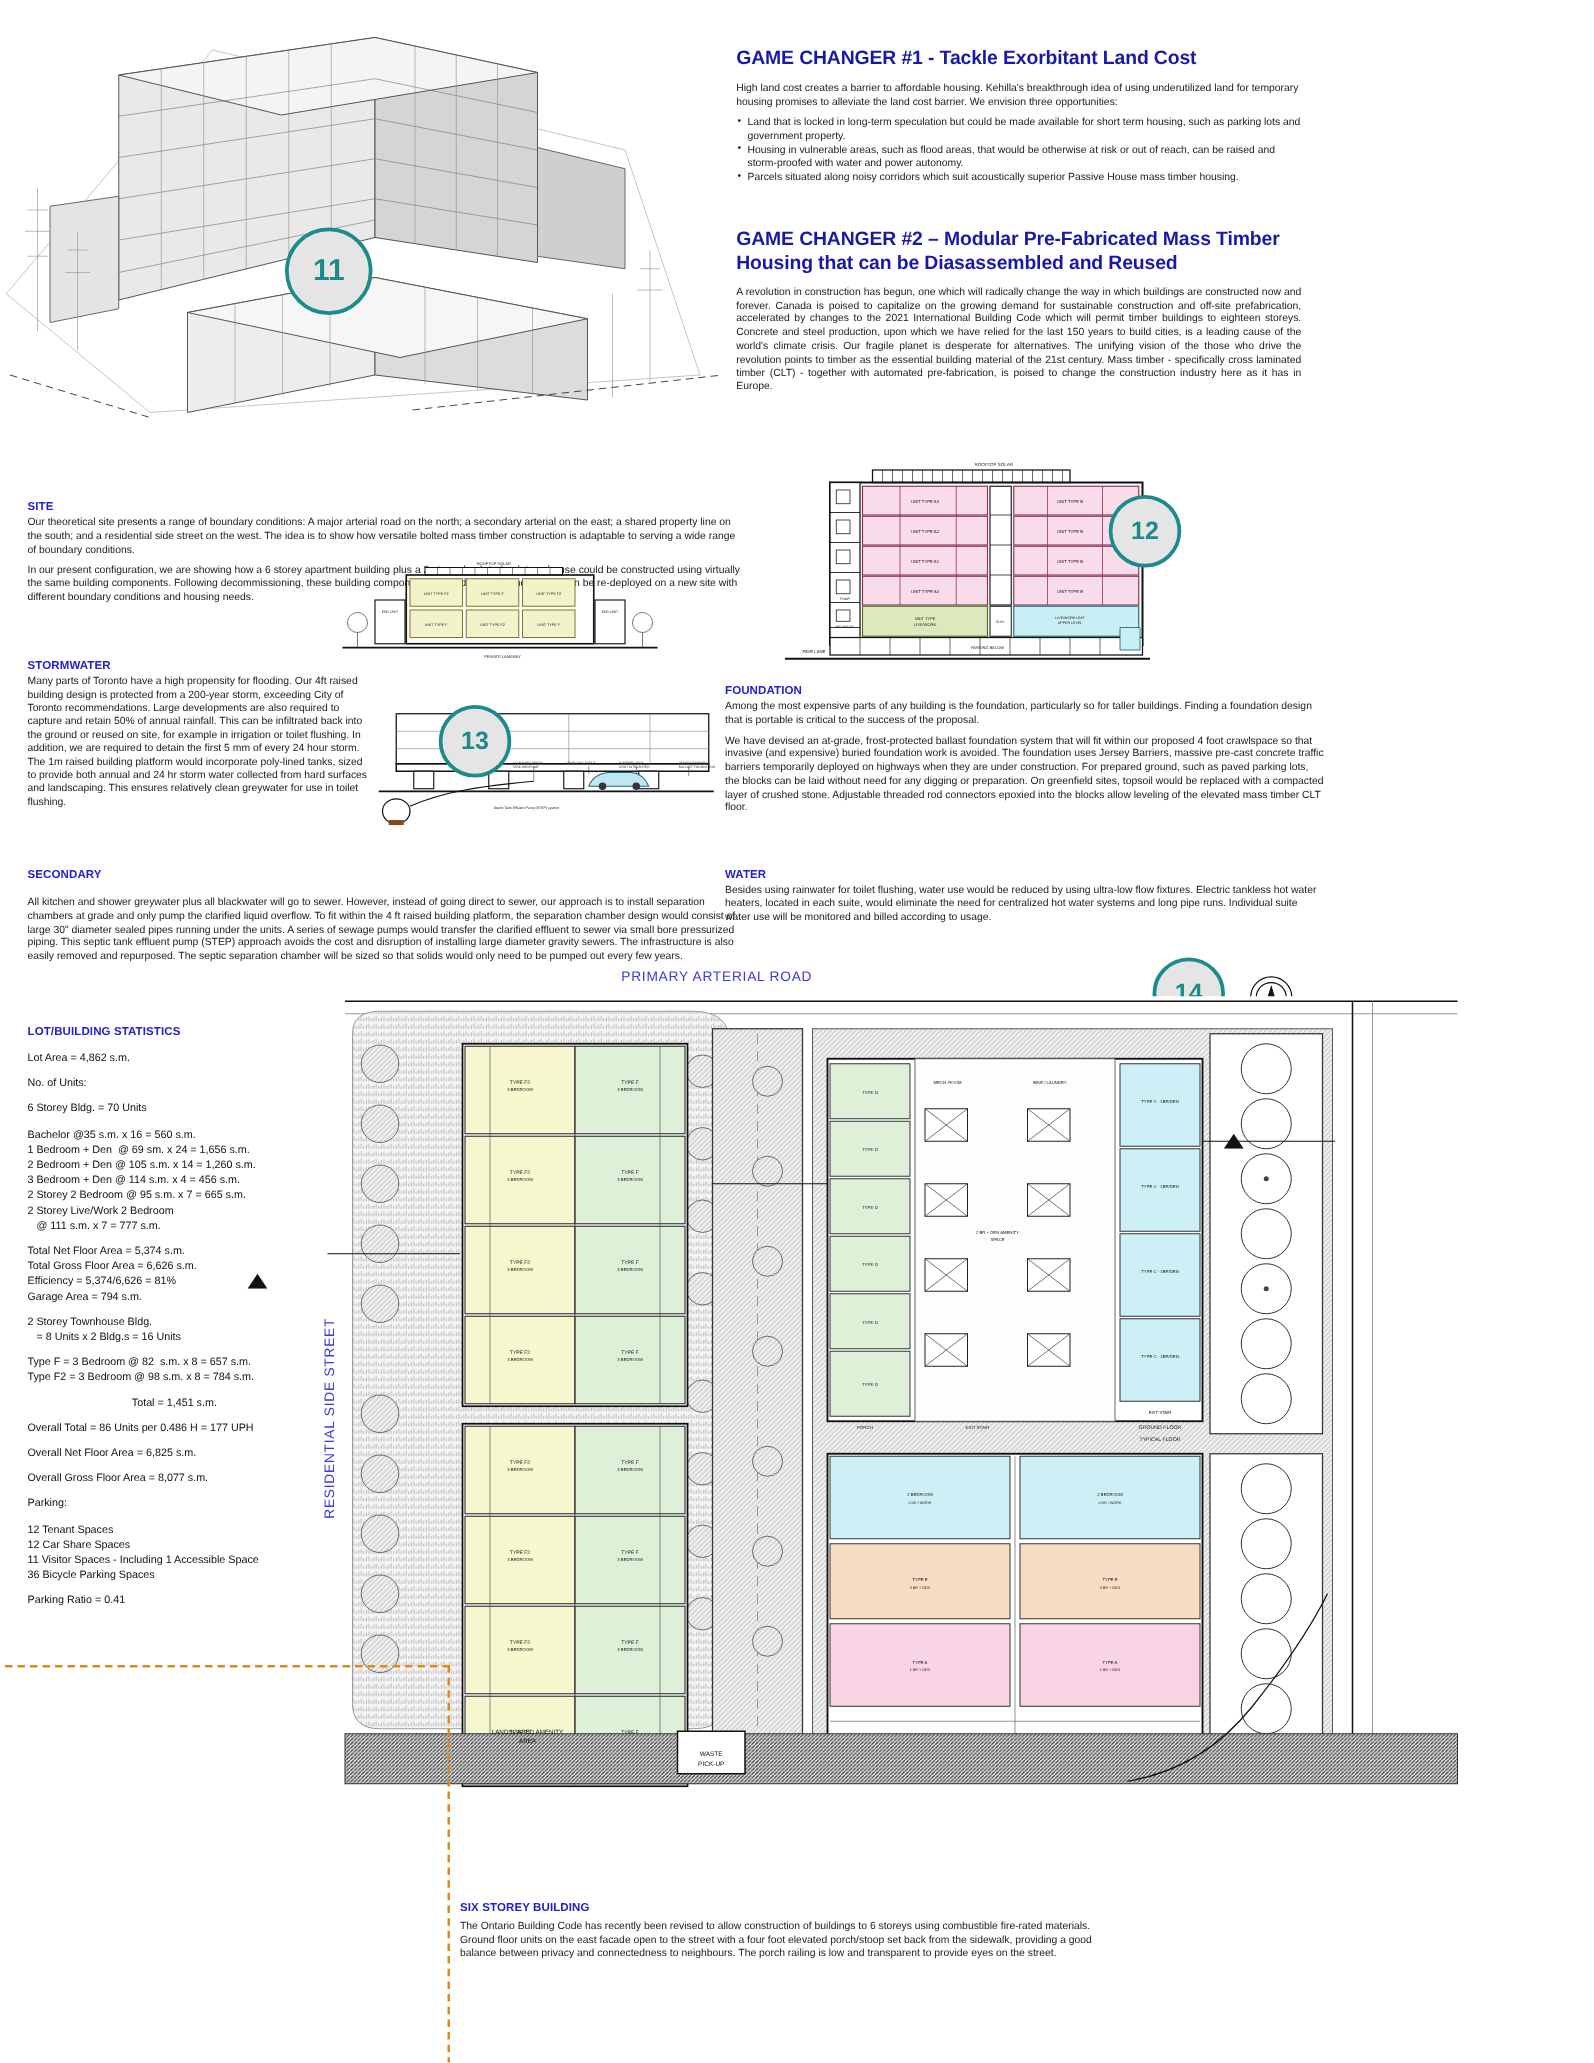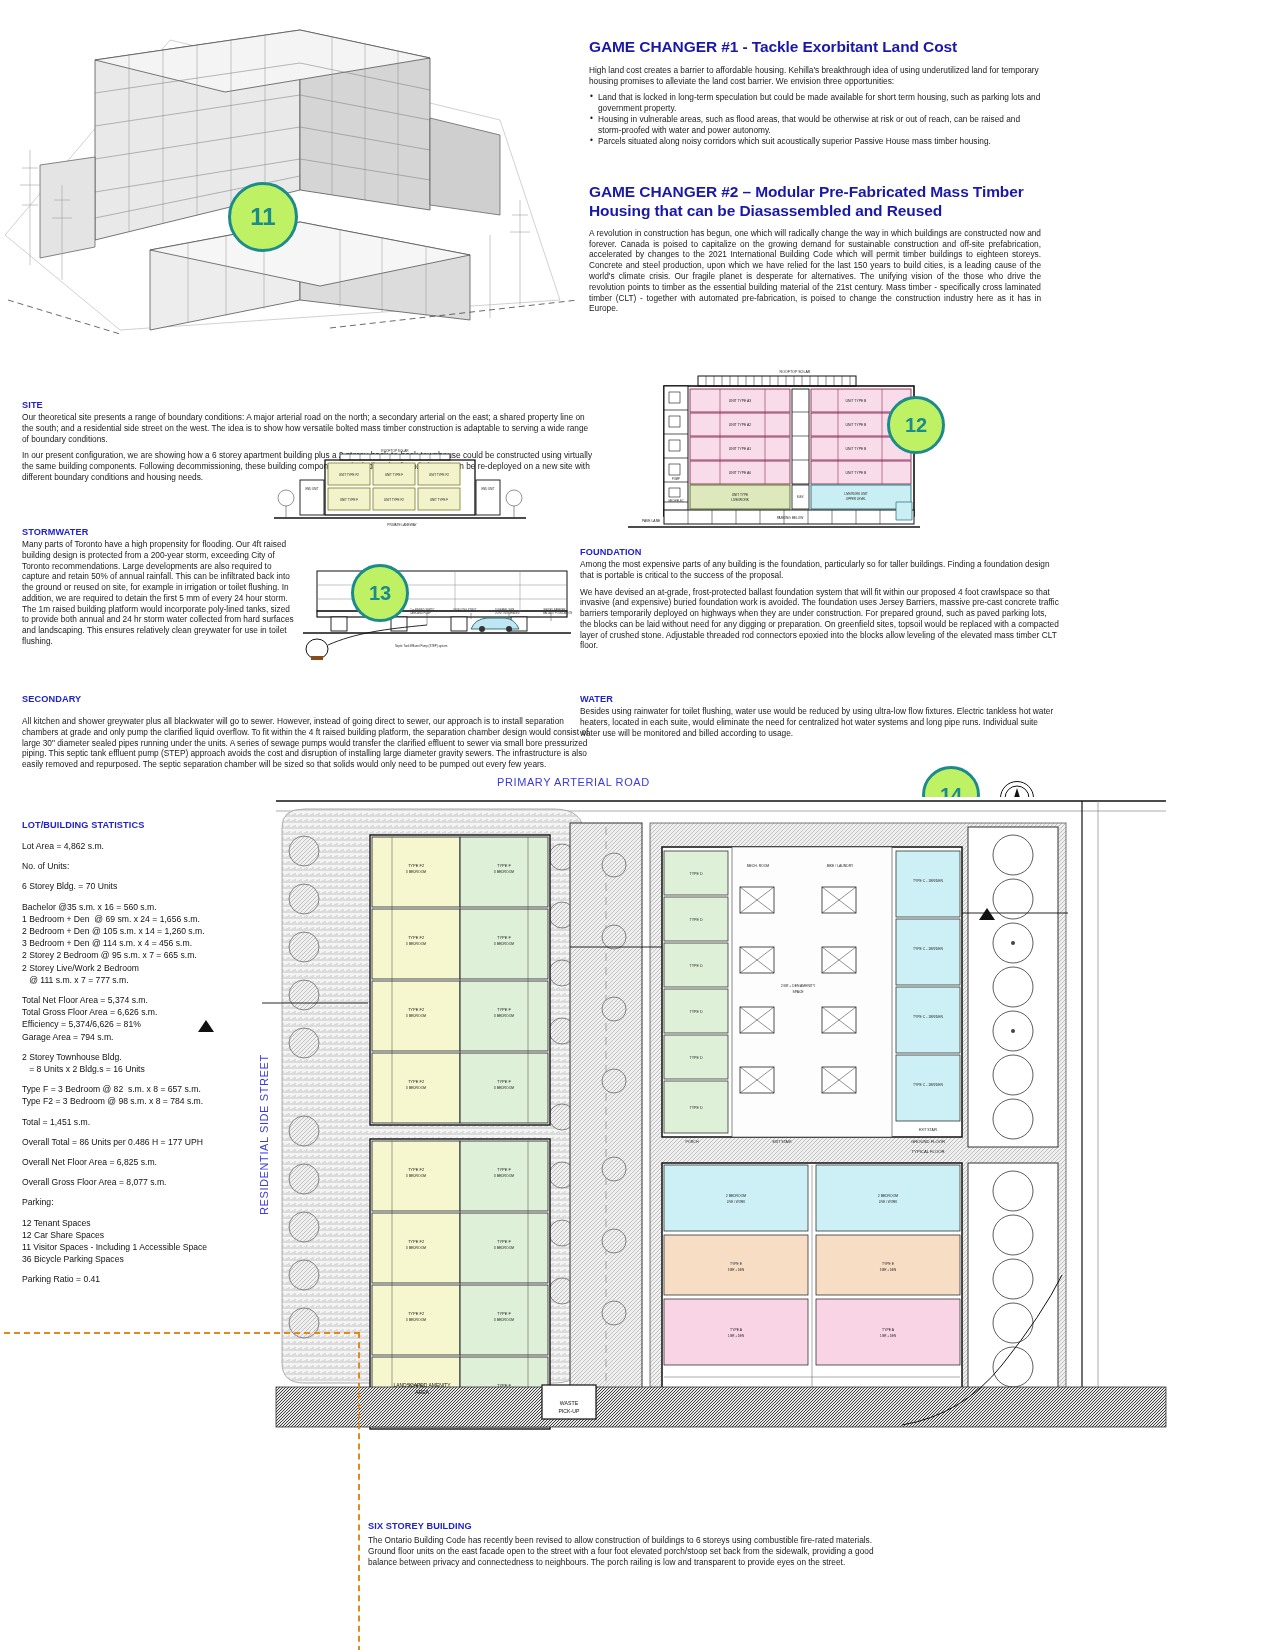--- a/index.html
+++ b/index.html
@@ -26,21 +26,21 @@
   .body-txt p:last-child { margin-bottom:0; }
   .bullets { margin:0; padding:0; list-style:none; }
   .bullets li { position:relative; padding-left:9px; margin-bottom:0px; }
   .bullets li:before { content:"\2022"; position:absolute; left:1px; top:-1px; }
 
   .stats-txt { font-size:8.6px; line-height:1.42; color:#111; }
 
   
   .marker {
     border-radius:50%;
-    background:#bef264;
+    background:#e5e5e5;
     border:3.5px solid #1d8b8b;
     display:flex; align-items:center; justify-content:center;
     color:#1d8b8b; font-weight:bold;
     font-family:"Liberation Sans", sans-serif;
   }
 
   
   .north {
     width:34px; height:34px; border-radius:50%;
     border:1.6px solid #111; background:#fff;
@@ -790,21 +790,21 @@
       <div style="white-space: pre;">Total Gross Floor Area = 6,626 s.m.</div>
       <div style="white-space: pre;">Efficiency = 5,374/6,626 = 81%</div>
       <div style="white-space: pre;">Garage Area = 794 s.m.</div>
       <div style="height: 8px;"></div>
       <div style="white-space: pre;">2 Storey Townhouse Bldg.</div>
       <div style="white-space: pre;">   = 8 Units x 2 Bldg.s = 16 Units</div>
       <div style="height: 8px;"></div>
       <div style="white-space: pre;">Type F = 3 Bedroom @ 82  s.m. x 8 = 657 s.m.</div>
       <div style="white-space: pre;">Type F2 = 3 Bedroom @ 98 s.m. x 8 = 784 s.m.</div>
       <div style="height: 8px;"></div>
-      <div style="white-space: pre;">Total = 1,451 s.m.</div>
+      <div style="white-space: pre; text-align: center;">Total = 1,451 s.m.</div>
       <div style="height: 8px;"></div>
       <div style="white-space: pre;">Overall Total = 86 Units per 0.486 H = 177 UPH</div>
       <div style="height: 8px;"></div>
       <div style="white-space: pre;">Overall Net Floor Area = 6,825 s.m.</div>
       <div style="height: 8px;"></div>
       <div style="white-space: pre;">Overall Gross Floor Area = 8,077 s.m.</div>
       <div style="height: 8px;"></div>
       <div style="white-space: pre;">Parking:</div>
       <div style="height: 8px;"></div>
       <div style="white-space: pre;">12 Tenant Spaces</div>

